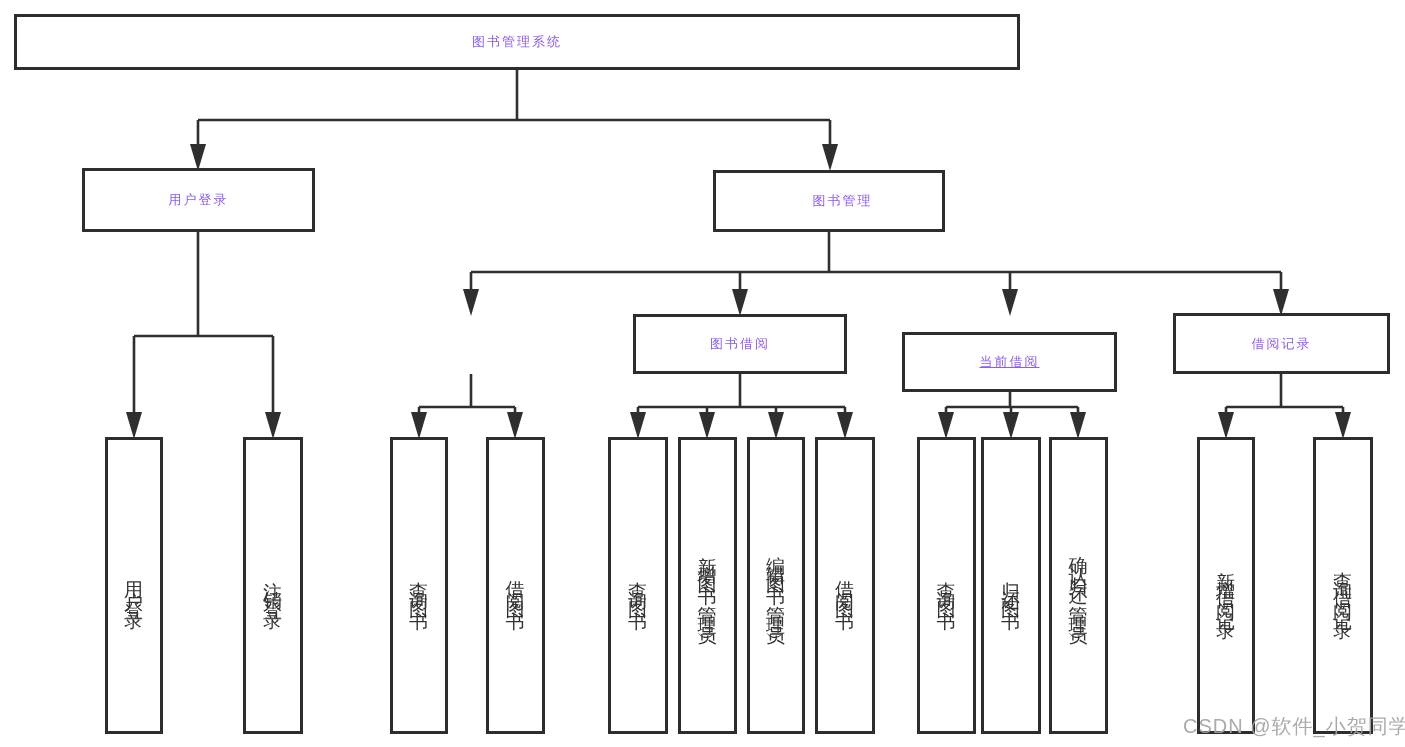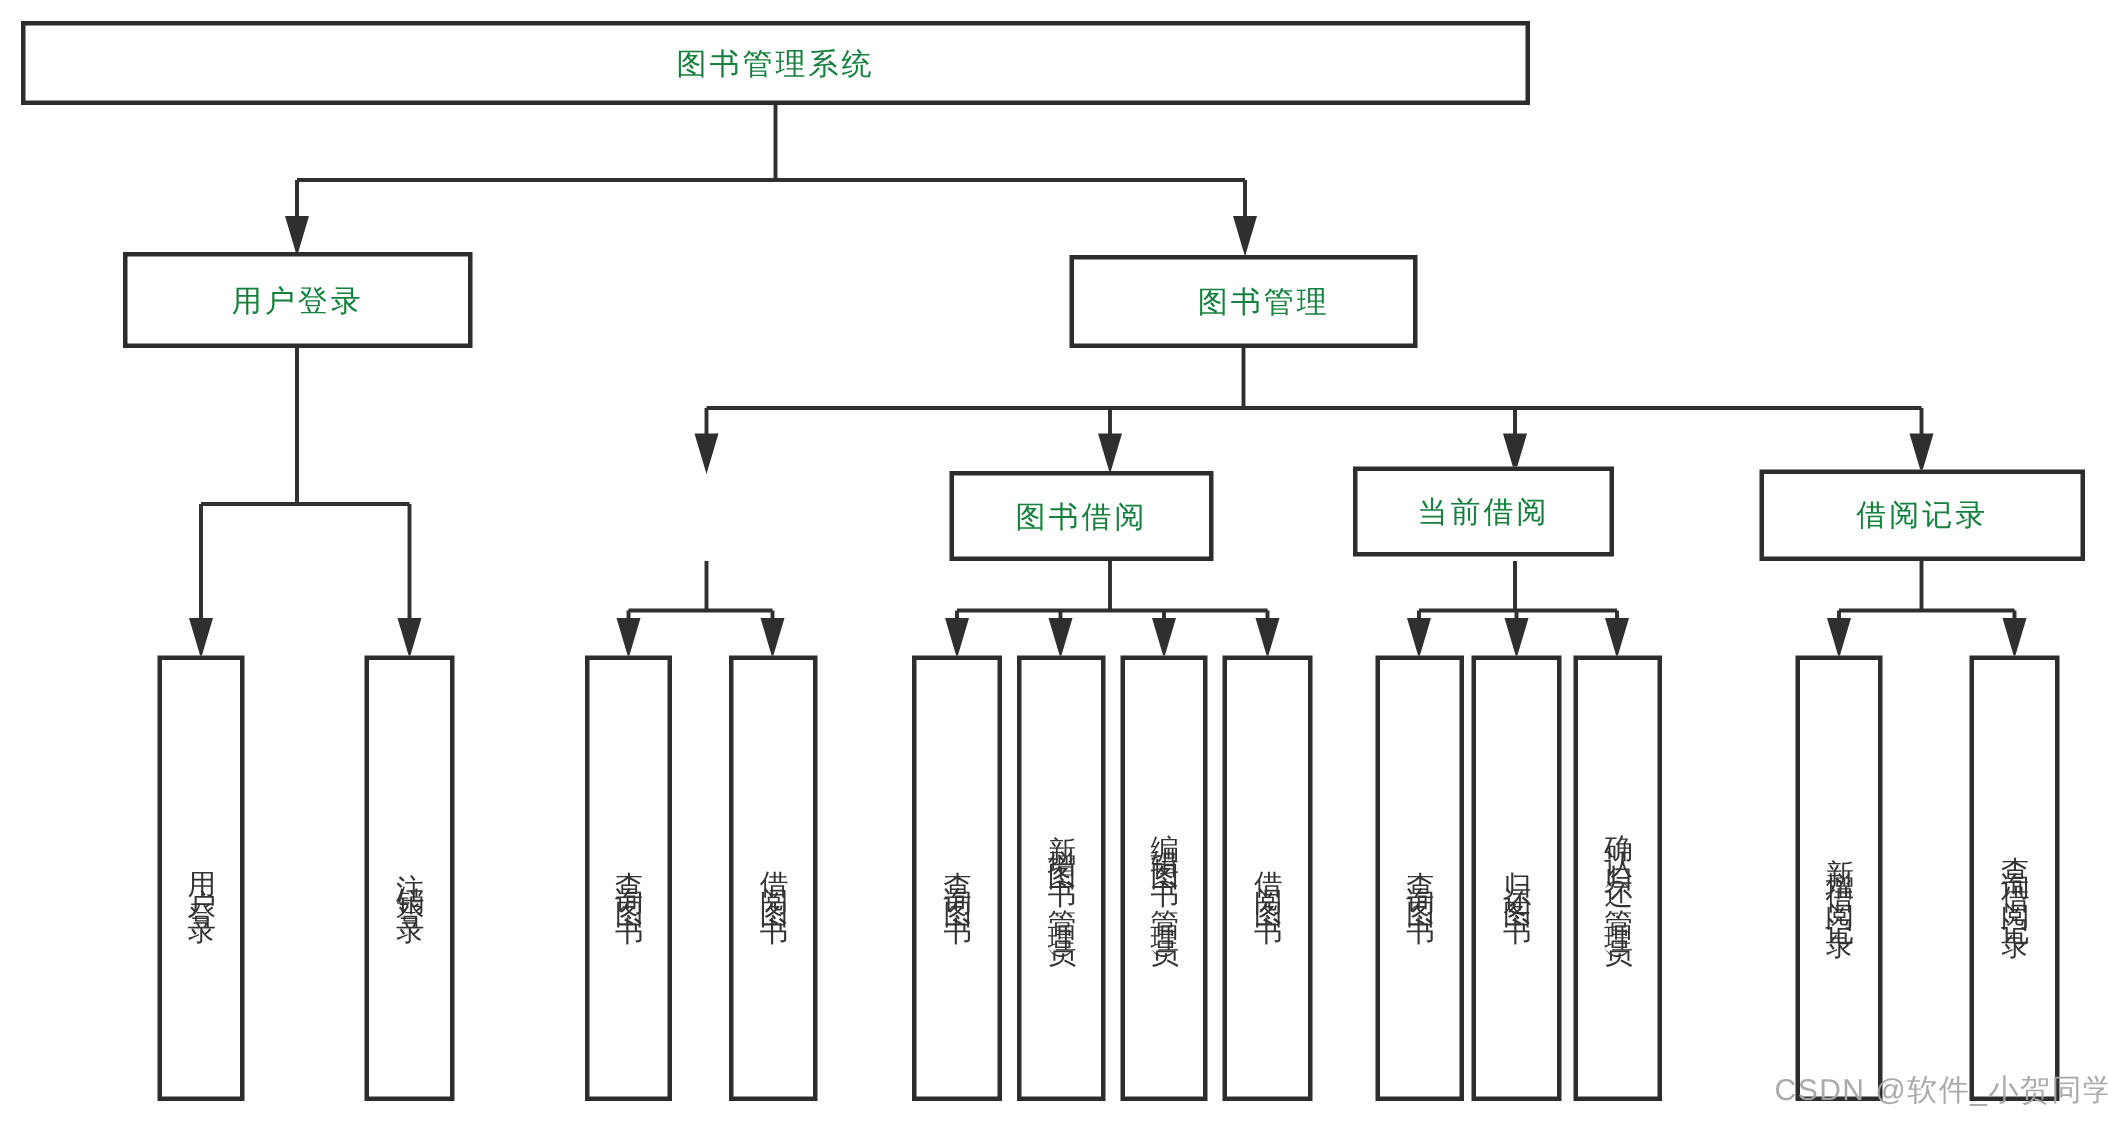--- a/index.html
+++ b/index.html
@@ -10,21 +10,21 @@
     overflow:hidden;
     font-family:"Liberation Sans","DejaVu Sans",sans-serif;
   }
   #connectors{position:absolute;left:0;top:0;width:1405px;height:747px;}
   #connectors path{stroke:#2f2f2f;stroke-width:2.6;fill:none;}
   #connectors polygon{fill:#2f2f2f;stroke:none;}
   .hnode{
     position:absolute;
     display:flex;align-items:center;justify-content:center;
     border:3px solid #2d2d2d;background:#ffffff;box-sizing:border-box;
-    font-size:20px;letter-spacing:2px;color:#15803d;white-space:nowrap;
+    font-size:13px;letter-spacing:2px;color:#8b5cf6;white-space:nowrap;
   }
   .vnode{
     position:absolute;
     display:flex;align-items:center;justify-content:center;
     border:3px solid #2d2d2d;background:#ffffff;box-sizing:border-box;
   }
   .vtext{
     writing-mode:vertical-rl;
     text-orientation:mixed;
     font-size:19px;letter-spacing:10px;line-height:1;
@@ -73,22 +73,22 @@
       <polygon points="1218,412 1234,412 1226,439"></polygon>
       <polygon points="1335,412 1351,412 1343,439"></polygon>
     </g>
   </svg>
 
   <div class="hnode" style="left:14px;top:14px;width:1006px;height:56px;">图书管理系统</div>
 
   <div class="hnode" style="left:82px;top:168px;width:233px;height:64px;">用户登录</div>
   <div class="hnode" style="left:713px;top:170px;width:232px;height:62px;padding-left:27px;">图书管理</div>
 
-  <div class="hnode" style="left:633px;top:314px;width:176px;height:60px;">图书借阅</div>
-  <div class="hnode" style="left:902px;top:311px;width:174px;height:60px;">当前借阅</div>
+  <div class="hnode" style="left:633px;top:314px;width:214px;height:60px;">图书借阅</div>
+  <div class="hnode" style="left:902px;top:332px;width:215px;height:60px;text-decoration:underline;">当前借阅</div>
   <div class="hnode" style="left:1173px;top:313px;width:217px;height:61px;font-family:Liberation Serif, serif;">借阅记录</div>
 
   <div class="vnode" style="left:105px;top:437px;width:58px;height:297px;">
     <span class="vtext">用户登录</span>
   </div>
   <div class="vnode" style="left:243px;top:437px;width:60px;height:297px;">
     <span class="vtext">注销登录</span>
   </div>
 
   <div class="vnode" style="left:390px;top:437px;width:58px;height:297px;">

